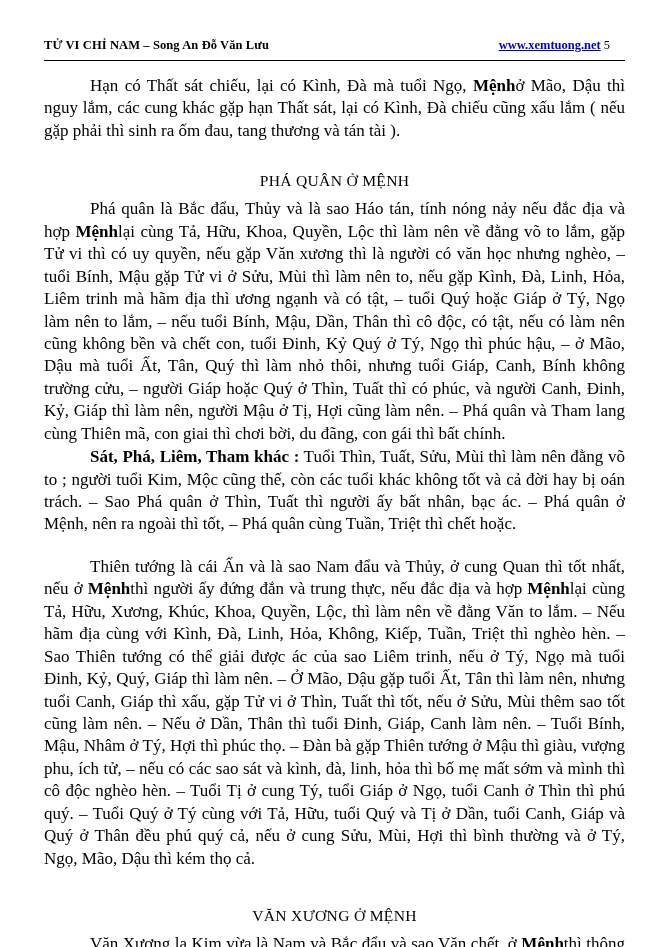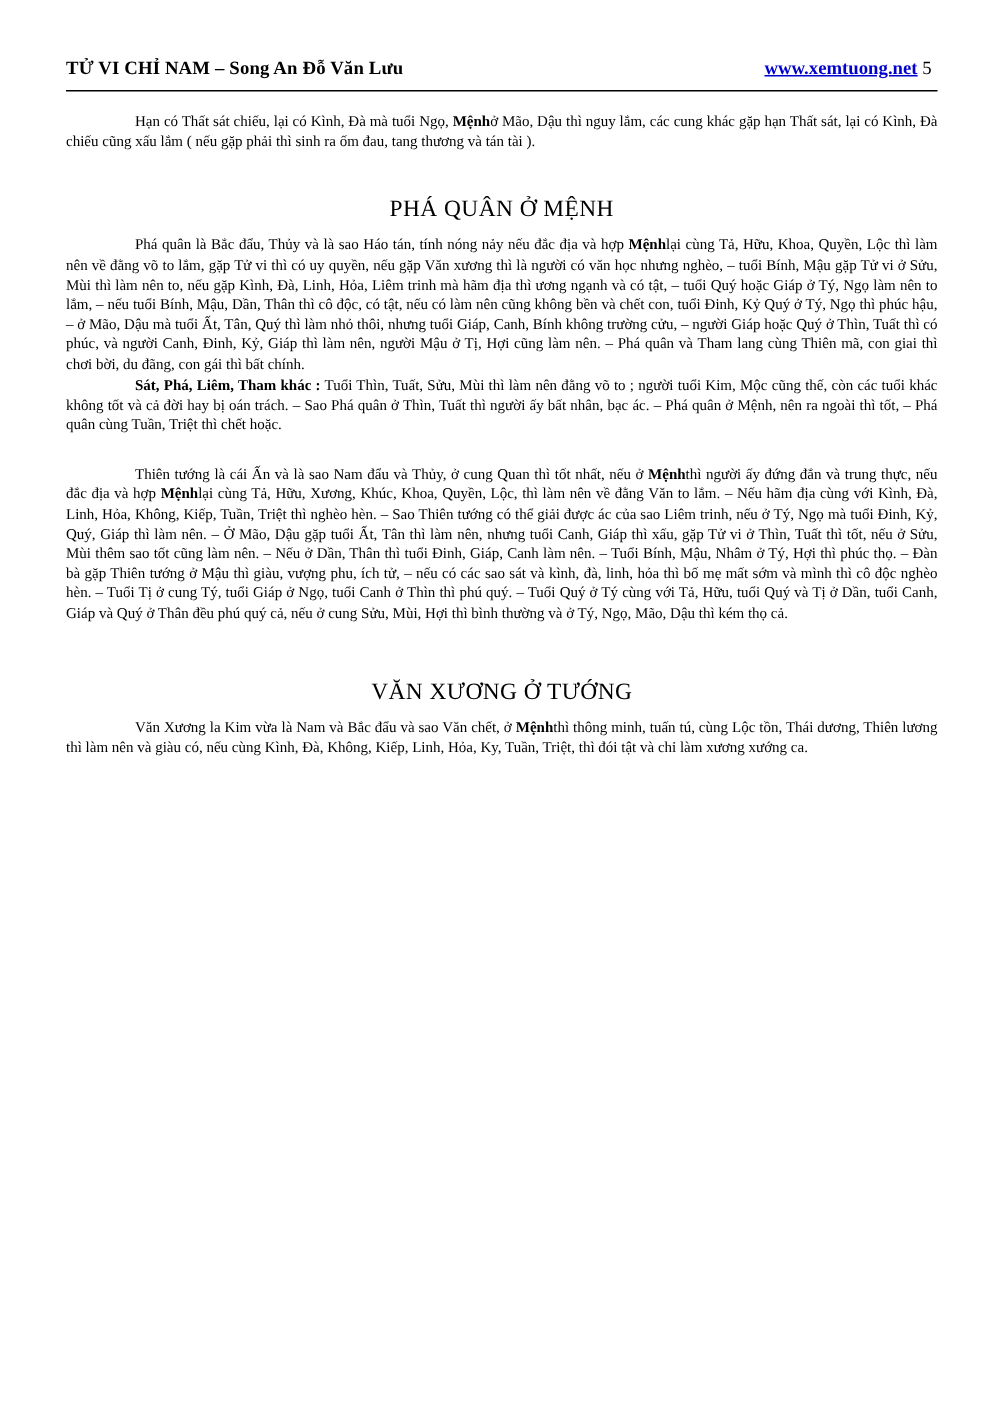--- a/index.html
+++ b/index.html
@@ -31,21 +31,21 @@
     position: relative;
     height: 20px;
   }
   .header-title {
     font-weight: bold;
     letter-spacing: 0.1px;
     white-space: nowrap;
   }
   .header-right {
     position: absolute;
-    right: 4px;
+    right: 15px;
     top: 0;
     display: flex;
     align-items: baseline;
     gap: 2px;
     white-space: nowrap;
   }
   .header-url {
     color: #0000cc;
     font-weight: bold;
     text-decoration: underline;
@@ -56,21 +56,21 @@
     font-size: 12.5px;
     margin-left: 1px;
   }
   .hr {
     border: none;
     border-top: 1px solid #000000;
     margin: 2px 0 14px 0;
   }
   p {
     margin: 0 0 1px 0;
-    font-size: 10px;
+    font-size: 17px;
     line-height: 1.32;
     text-align: justify;
     text-justify: inter-word;
   }
   p.indent {
     text-indent: 46px;
   }
   h2 {
     font-size: 15.6px;
     font-weight: normal;
@@ -112,17 +112,17 @@
 
   <div class="spacer-lg"></div>
 
   <div class="sect">
     <p class="indent"><span>Thiên tướng là cái Ấn và là sao Nam đẩu và Thủy, ở cung Quan thì tốt nhất, nếu ở </span><span class="b">Mệnh</span><span>thì người ấy đứng đắn và trung thực, nếu đắc địa và hợp </span><span class="b">Mệnh</span><span>lại cùng Tả, Hữu, Xương, Khúc, Khoa, Quyền, Lộc, thì làm nên về đằng Văn to lắm. – Nếu hãm địa cùng với Kình, Đà, Linh, Hỏa, Không, Kiếp, Tuần, Triệt thì nghèo hèn. – Sao Thiên tướng có thể giải được ác của sao Liêm trinh, nếu ở Tý, Ngọ mà tuổi Đinh, Kỷ, Quý, Giáp thì làm nên. – Ở Mão, Dậu gặp tuổi Ất, Tân thì làm nên, nhưng tuổi Canh, Giáp thì xấu, gặp Tử vi ở Thìn, Tuất thì tốt, nếu ở Sửu, Mùi thêm sao tốt cũng làm nên. – Nếu ở Dần, Thân thì tuổi Đinh, Giáp, Canh làm nên. – Tuổi Bính, Mậu, Nhâm ở Tý, Hợi thì phúc thọ. – Đàn bà gặp Thiên tướng ở Mậu thì giàu, vượng phu, ích tử, – nếu có các sao sát và kình, đà, linh, hỏa thì bố mẹ mất sớm và mình thì cô độc nghèo hèn. – Tuổi Tị ở cung Tý, tuổi Giáp ở Ngọ, tuổi Canh ở Thìn thì phú quý. – Tuổi Quý ở Tý cùng với Tả, Hữu, tuổi Quý và Tị ở Dần, tuổi Canh, Giáp và Quý ở Thân đều phú quý cả, nếu ở cung Sửu, Mùi, Hợi thì bình thường và ở Tý, Ngọ, Mão, Dậu thì kém thọ cả.</span></p>
   </div>
 
   <div class="spacer-lg"></div>
 
   <div class="sect">
-    <h2>VĂN XƯƠNG Ở TƯỚNG</h2>
+    <h2>VĂN XƯƠNG Ở MỆNH</h2>
     <p class="indent"><span>Văn Xương la Kim vừa là Nam và Bắc đẩu và sao Văn chết, ở </span><span class="b">Mệnh</span><span>thì thông minh, tuấn tú, cùng Lộc tồn, Thái dương, Thiên lương thì làm nên và giàu có, nếu cùng Kình, Đà, Không, Kiếp, Linh, Hỏa, Ky, Tuần, Triệt, thì đói tật và chỉ làm xương xướng ca.</span></p>
   </div>
 
 </div>
 
 </body></html>

